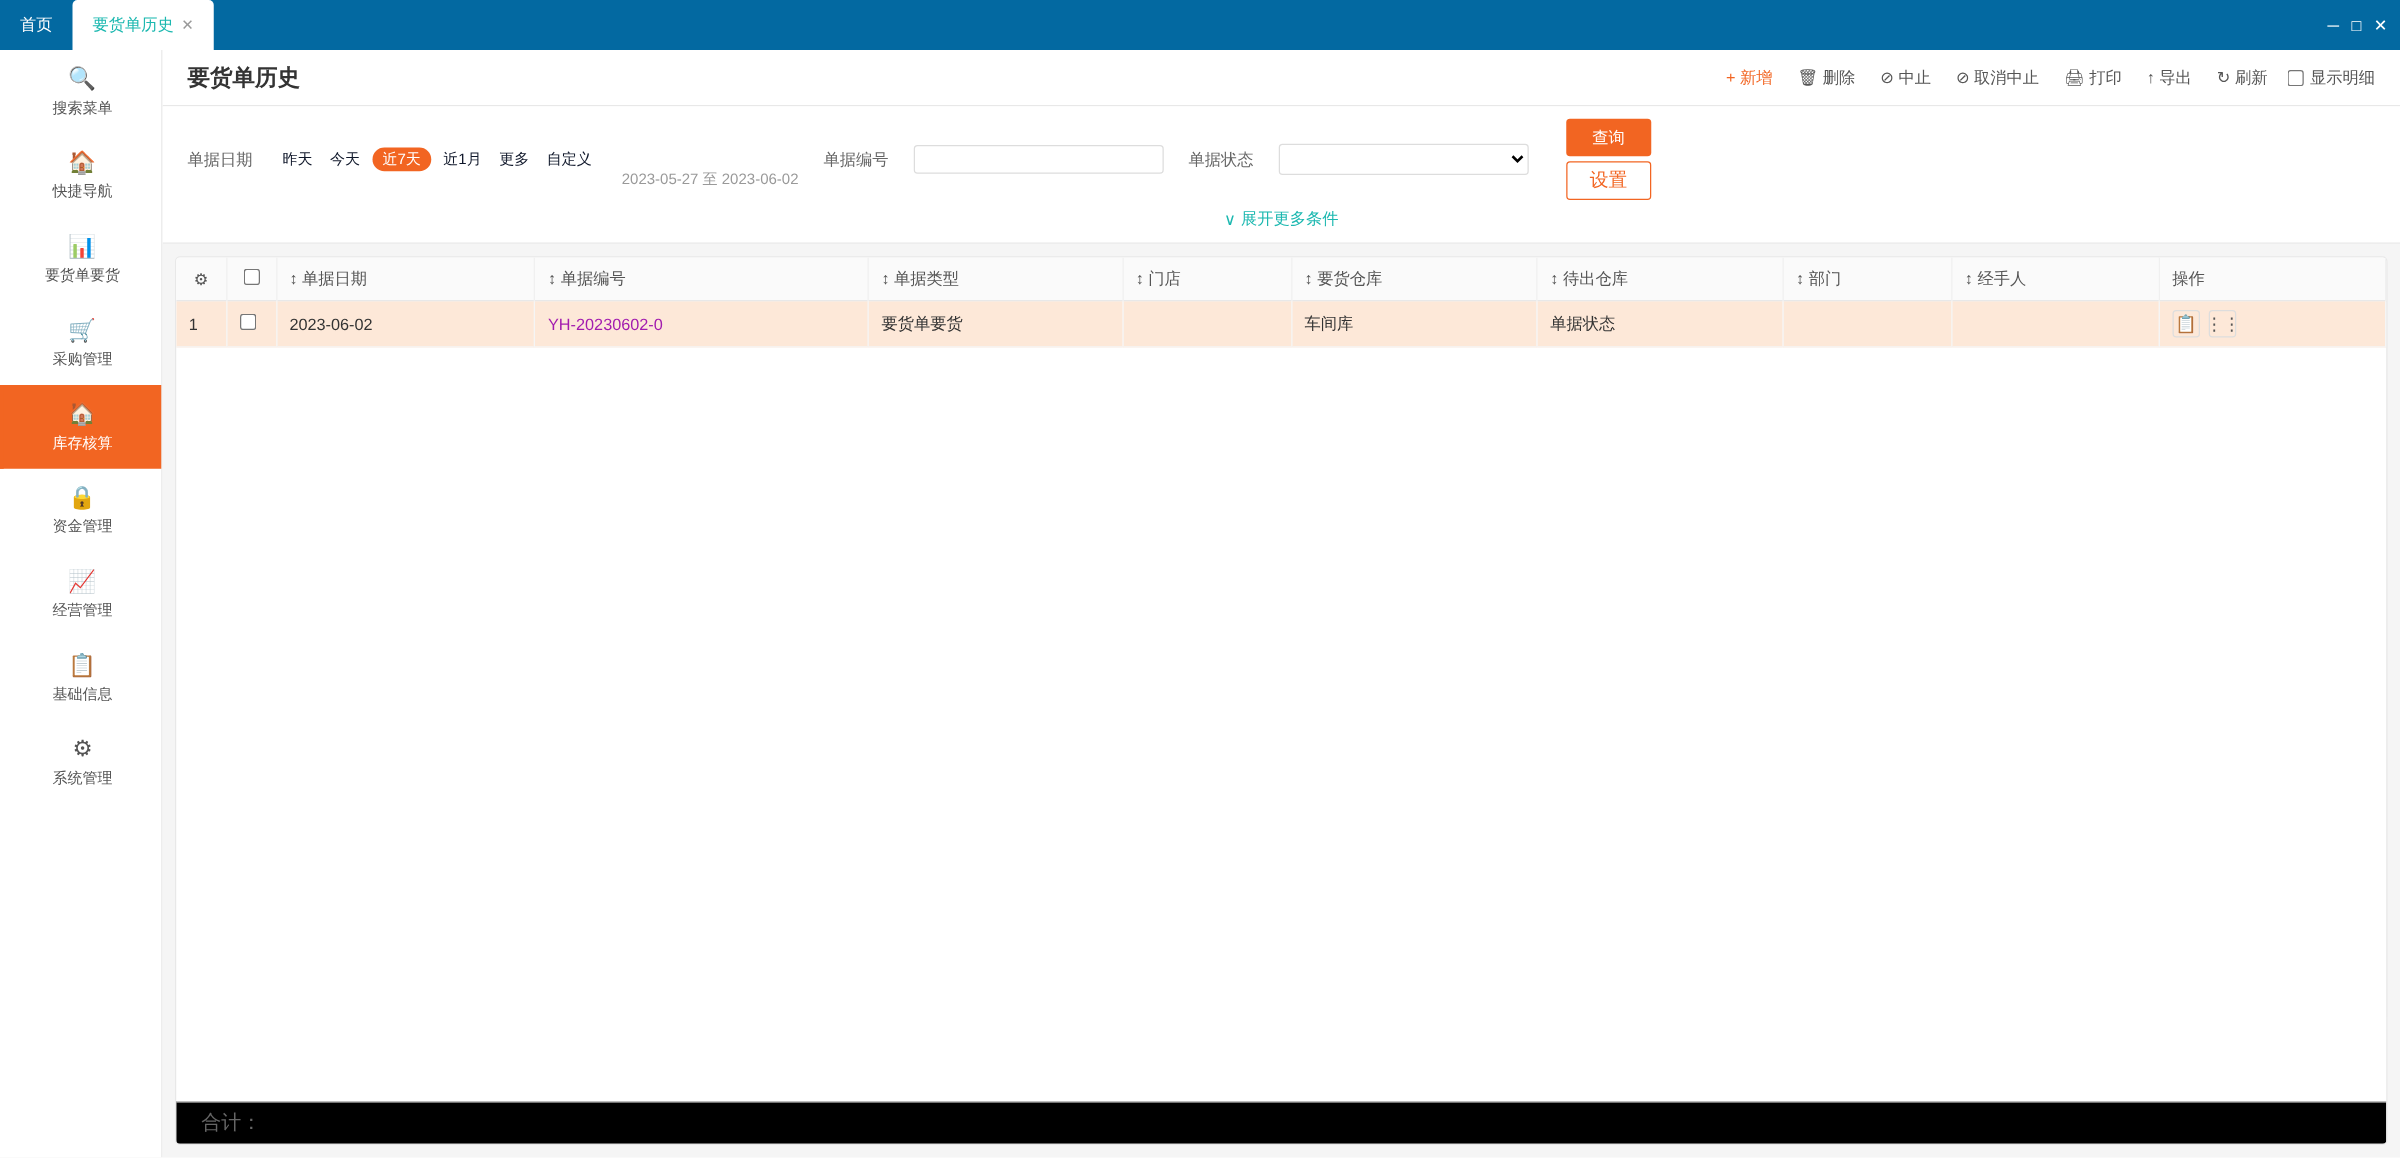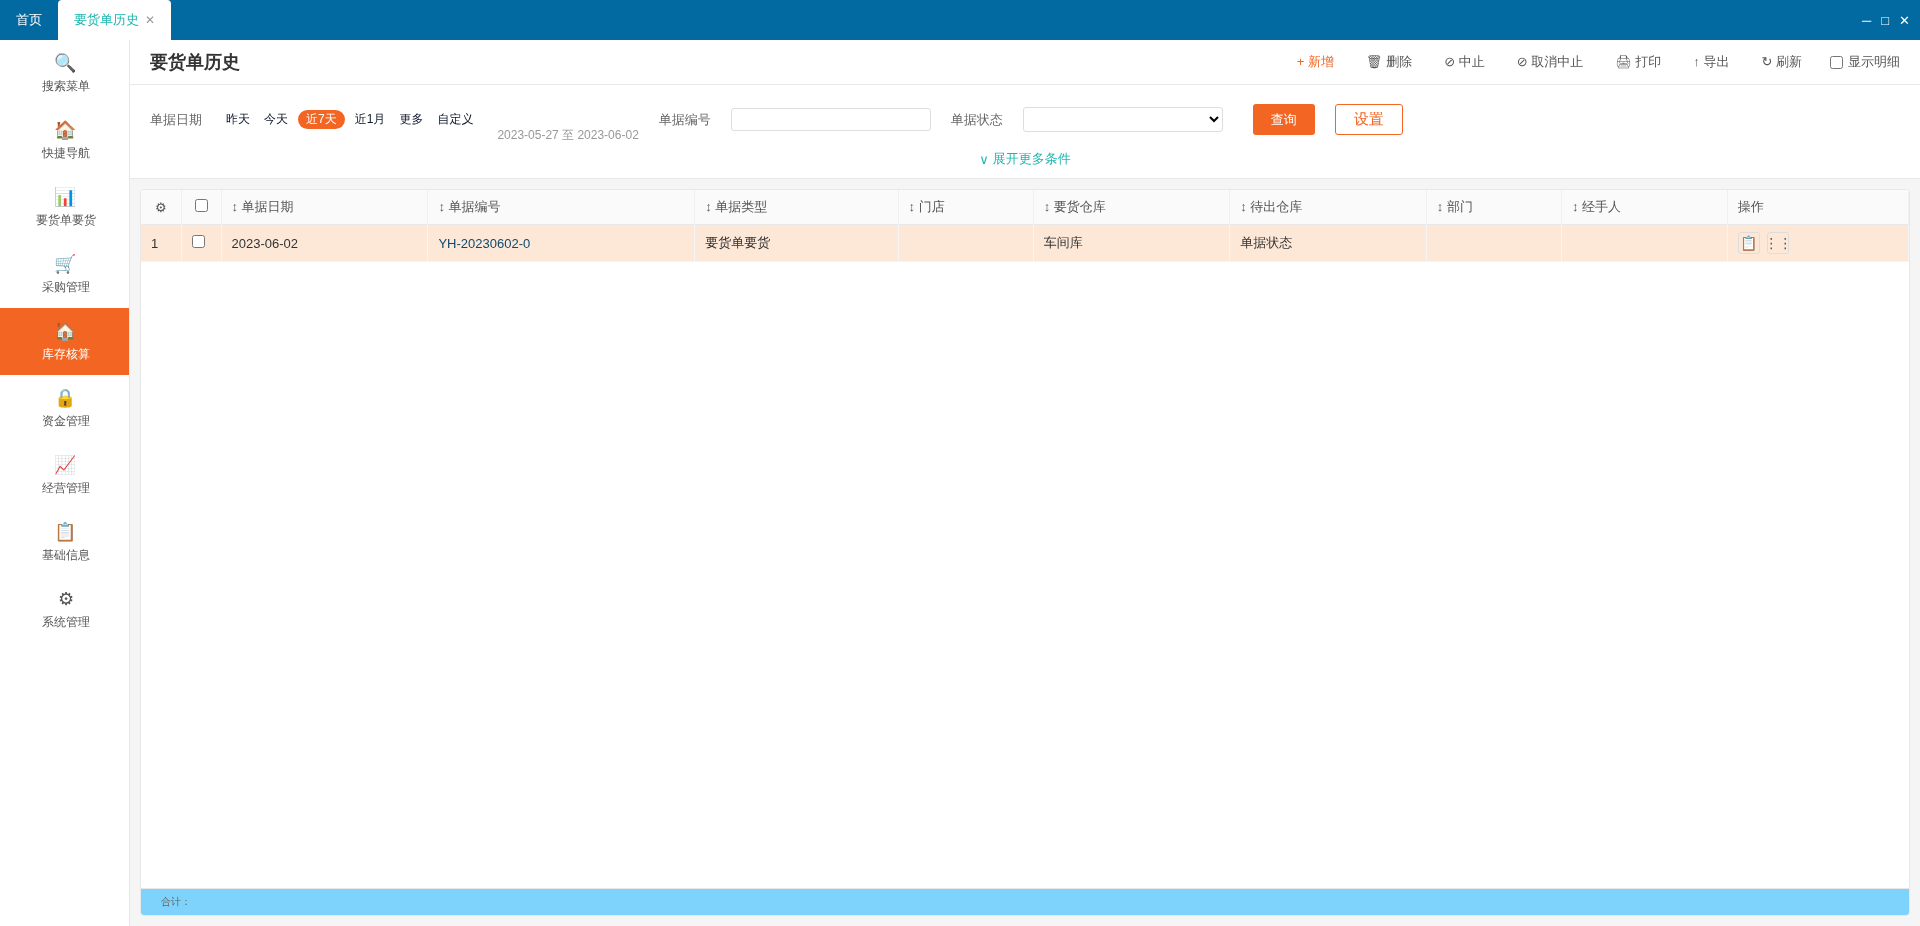--- a/index.html
+++ b/index.html
@@ -24,57 +24,57 @@
     .sidebar-item.active { color: #fff; background: #f26522; border-left-color: #f26522; }
     .sidebar-item .icon { font-size: 18px; }
     .sidebar-item.active .icon { color: #fff; }
 
     
     .content { flex: 1; display: flex; flex-direction: column; overflow: hidden; background: #f5f5f5; }
 
     
     .page-header { background: #fff; padding: 10px 20px; display: flex; align-items: center; justify-content: space-between; border-bottom: 1px solid #e8e8e8; flex-shrink: 0; }
     .page-title { font-size: 18px; font-weight: bold; color: #333; }
-    .toolbar { display: flex; align-items: center; gap: 24px; }
+    .toolbar { display: flex; align-items: center; gap: 12px; }
     .toolbar-btn { display: flex; align-items: center; gap: 3px; font-size: 13px; color: #555; cursor: pointer; padding: 2px 4px; }
     .toolbar-btn.orange { color: #f26522; }
     .display-detail { display: flex; align-items: center; gap: 3px; font-size: 13px; color: #555; cursor: pointer; }
     .display-detail input[type=checkbox] { margin-right: 2px; }
 
     
     .filter-area { background: #fff; padding: 10px 20px; flex-shrink: 0; border-bottom: 1px solid #e8e8e8; }
     .filter-row { display: flex; align-items: center; gap: 20px; margin-bottom: 6px; }
     .filter-label { color: #666; font-size: 13px; white-space: nowrap; }
     .date-btns { display: flex; align-items: center; gap: 6px; }
     .date-btn { font-size: 12px; color: #0f172a; cursor: pointer; padding: 1px 4px; }
     .date-btn.active { background: #f26522; color: #fff; border-radius: 10px; padding: 1px 8px; }
     .date-range { font-size: 12px; color: #999; margin-top: 18px; }
     .filter-input { border: 1px solid #ddd; border-radius: 3px; padding: 3px 8px; font-size: 13px; width: 200px; outline: none; }
     .filter-select { border: 1px solid #ddd; border-radius: 3px; padding: 3px 8px; font-size: 13px; width: 200px; background: #fff; outline: none; }
     .expand-btn { display: flex; align-items: center; gap: 4px; color: #1cb8b0; font-size: 13px; cursor: pointer; }
     .query-btn { background: #f26522; color: #fff; border: none; border-radius: 3px; padding: 6px 18px; font-size: 13px; cursor: pointer; }
     .setting-btn { background: #fff; color: #f26522; border: 1px solid #f26522; border-radius: 3px; padding: 5px 18px; font-size: 15px; cursor: pointer; }
-    .filter-actions { display: flex; gap: 20px; margin-left: 10px; }
+    .filter-actions { display: flex; flex-direction: column; gap: 4px; margin-left: 10px; }
 
     
     .table-area { flex: 1; overflow: auto; padding: 0 0; background: #fff; margin: 10px; border-radius: 4px; border: 1px solid #e8e8e8; display: flex; flex-direction: column; }
     table { width: 100%; border-collapse: collapse; font-size: 13px; }
     thead tr { background: #fafafa; border-bottom: 1px solid #e8e8e8; }
     thead th { padding: 8px 10px; text-align: left; color: #555; font-weight: normal; white-space: nowrap; border-right: 1px solid #f0f0f0; }
     thead th.sort { cursor: pointer; }
     tbody tr { border-bottom: 1px solid #f5f5f5; }
     tbody tr.selected { background: #fde8d8; }
     tbody td { padding: 7px 10px; color: #333; border-right: 1px solid #f5f5f5; }
-    .link-text { color: #0c4a6e; cursor: pointer; text-decoration: none; }
+    .link-text { color: #a21caf; cursor: pointer; text-decoration: none; }
     .op-btn { display: inline-flex; align-items: center; justify-content: center; width: 22px; height: 22px; border: 1px solid #ddd; border-radius: 3px; cursor: pointer; font-size: 14px; color: #555; margin-right: 4px; }
     .settings-icon-col { width: 40px; text-align: center; }
     .check-col { width: 40px; text-align: center; }
 
     
-    .table-footer { background: #7dd3fc; padding: 6px 20px; font-size: 10px; color: #666; border-top: 1px solid #e8e8e8; flex-shrink: 0; }
+    .table-footer { background: #000000; padding: 6px 20px; font-size: 16px; color: #666; border-top: 1px solid #e8e8e8; flex-shrink: 0; }
 
     
     .pagination { background: #fff; padding: 8px 20px; display: flex; align-items: center; justify-content: flex-end; gap: 8px; font-size: 13px; color: #555; border-top: 1px solid #e8e8e8; flex-shrink: 0; }
     .pagination select { border: 1px solid #ddd; border-radius: 3px; padding: 2px 4px; font-size: 13px; }
     .pagination-btn { border: 1px solid #ddd; border-radius: 3px; padding: 2px 8px; cursor: pointer; background: #fff; font-size: 13px; color: #555; }
     .pagination-btn:disabled { color: #ccc; cursor: default; }
     .page-input { border: 1px solid #ddd; border-radius: 3px; padding: 2px 4px; width: 40px; text-align: center; font-size: 13px; }
   </style>
 </head>
 <body>

